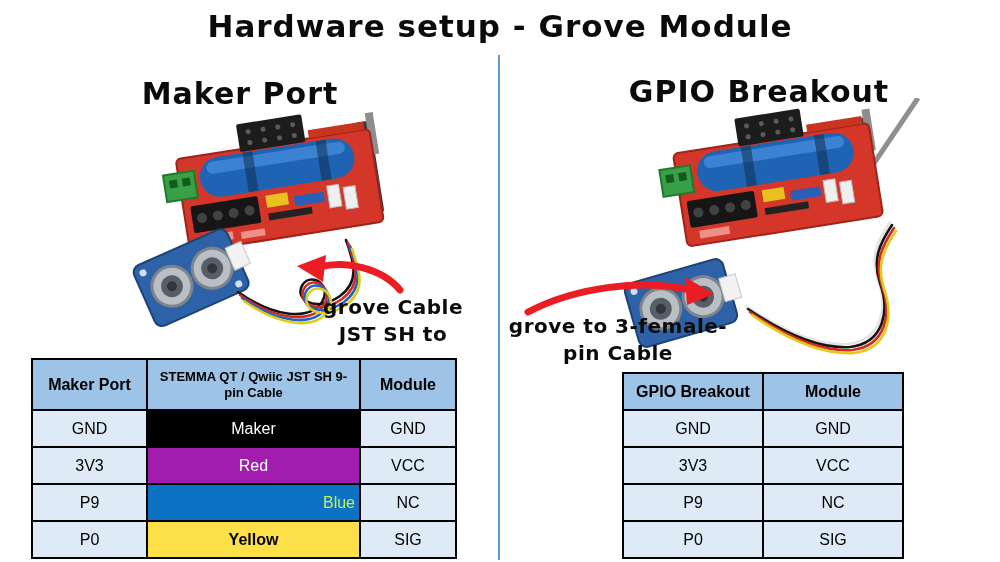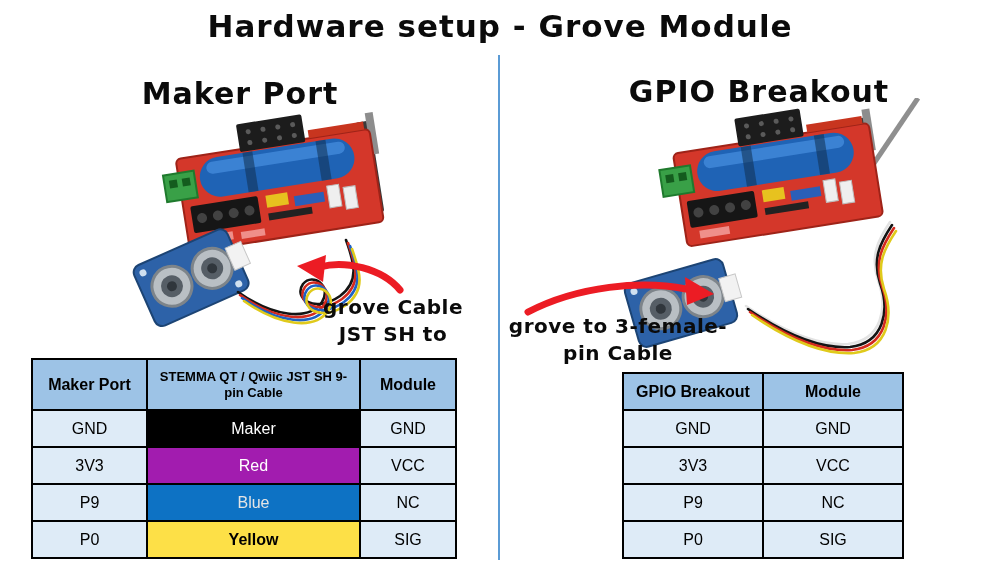--- a/index.html
+++ b/index.html
@@ -188,21 +188,21 @@
         <td style="background-color: rgb(0, 0, 0); color: rgb(255, 255, 255);">Maker</td>
         <td style="background-color: rgb(222, 235, 247);">GND</td>
       </tr>
       <tr>
         <td style="background-color: rgb(222, 235, 247);">3V3</td>
         <td style="background-color: #a21caf; color: rgb(255, 255, 255);">Red</td>
         <td style="background-color: rgb(222, 235, 247);">VCC</td>
       </tr>
       <tr>
         <td style="background-color: rgb(222, 235, 247);">P9</td>
-        <td style="background-color: rgb(13, 114, 196); color: #e5e5e5;">Blue</td>
+        <td style="background-color: rgb(13, 114, 196); color: #bef264; text-align: right;">Blue</td>
         <td style="background-color: rgb(222, 235, 247);">NC</td>
       </tr>
       <tr>
         <td style="background-color: rgb(222, 235, 247);">P0</td>
         <td class="bold" style="background-color: #fde047; color: rgb(0, 0, 0);">Yellow</td>
         <td style="background-color: rgb(222, 235, 247);">SIG</td>
       </tr>
     </tbody>
   </table>
 

